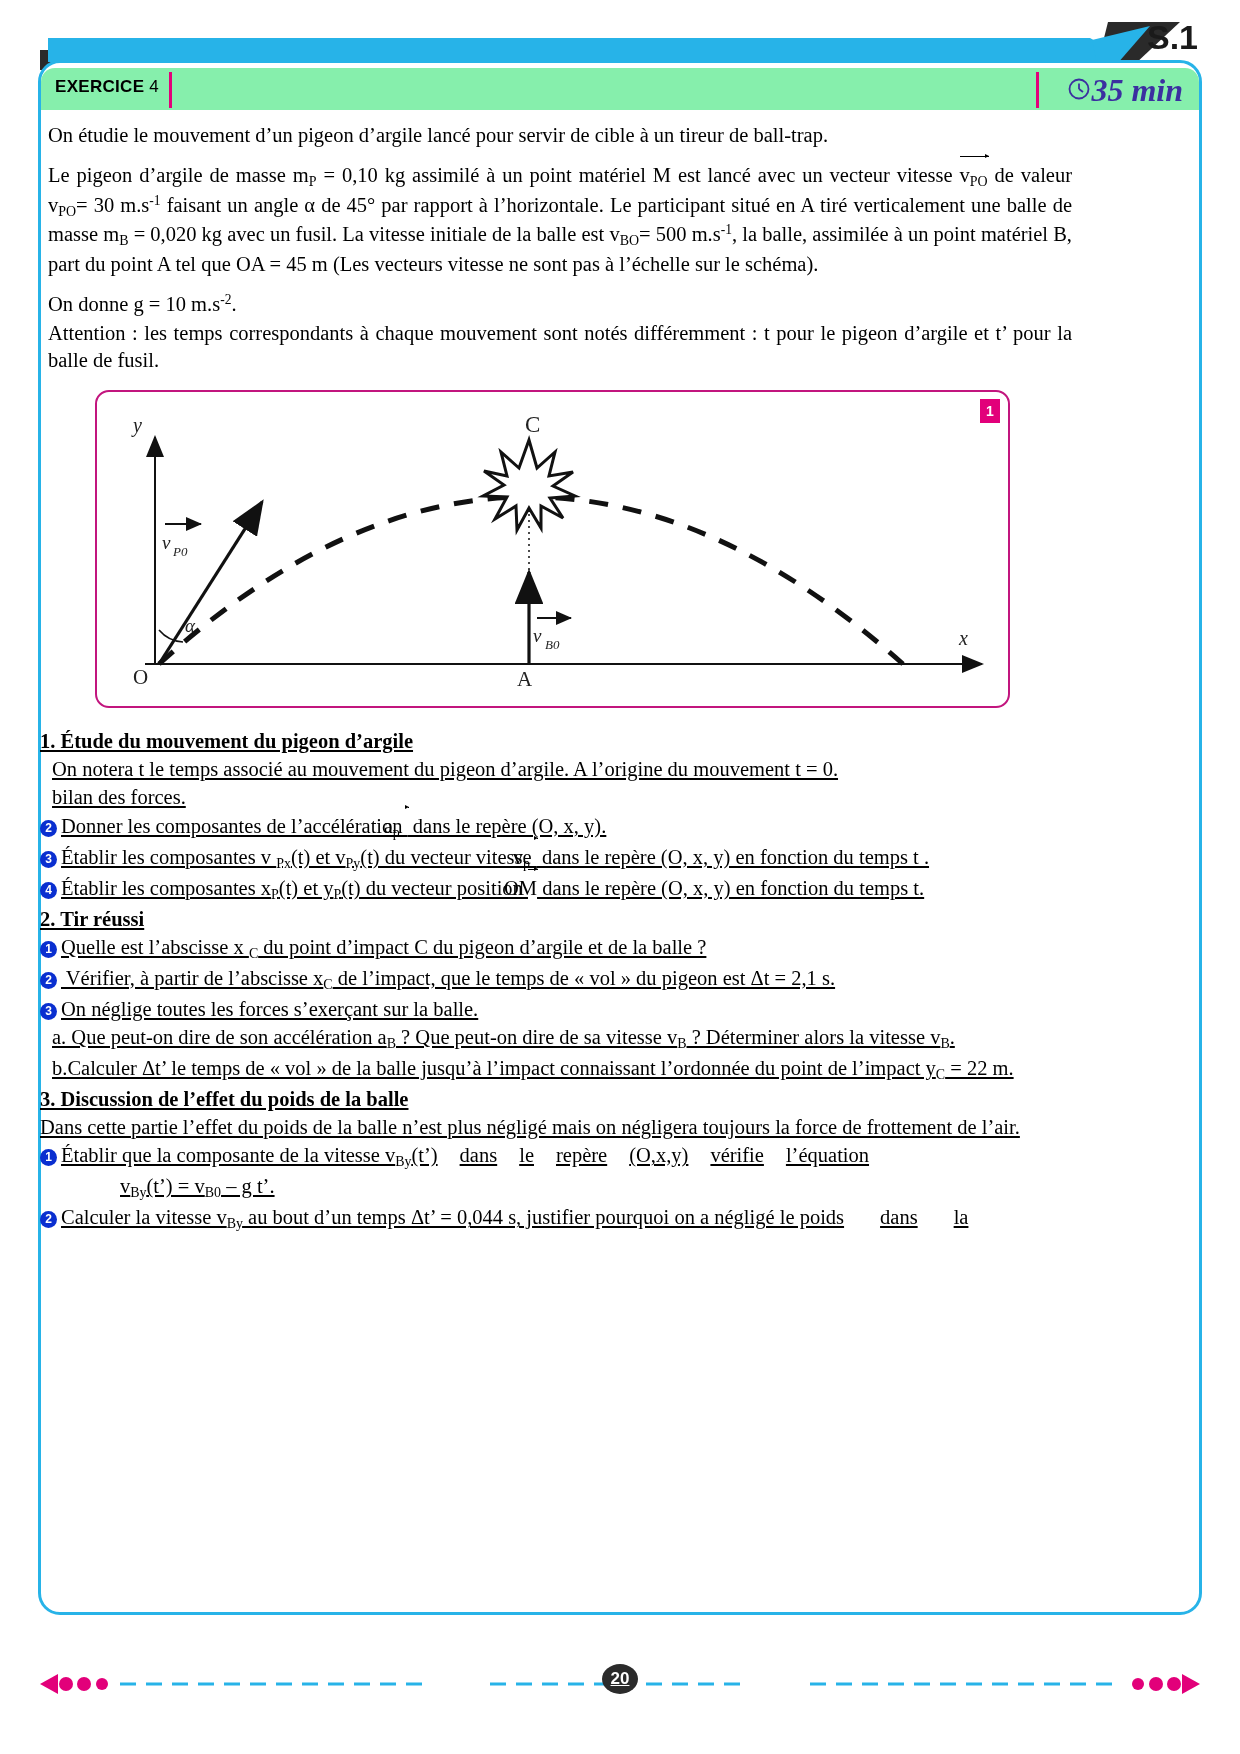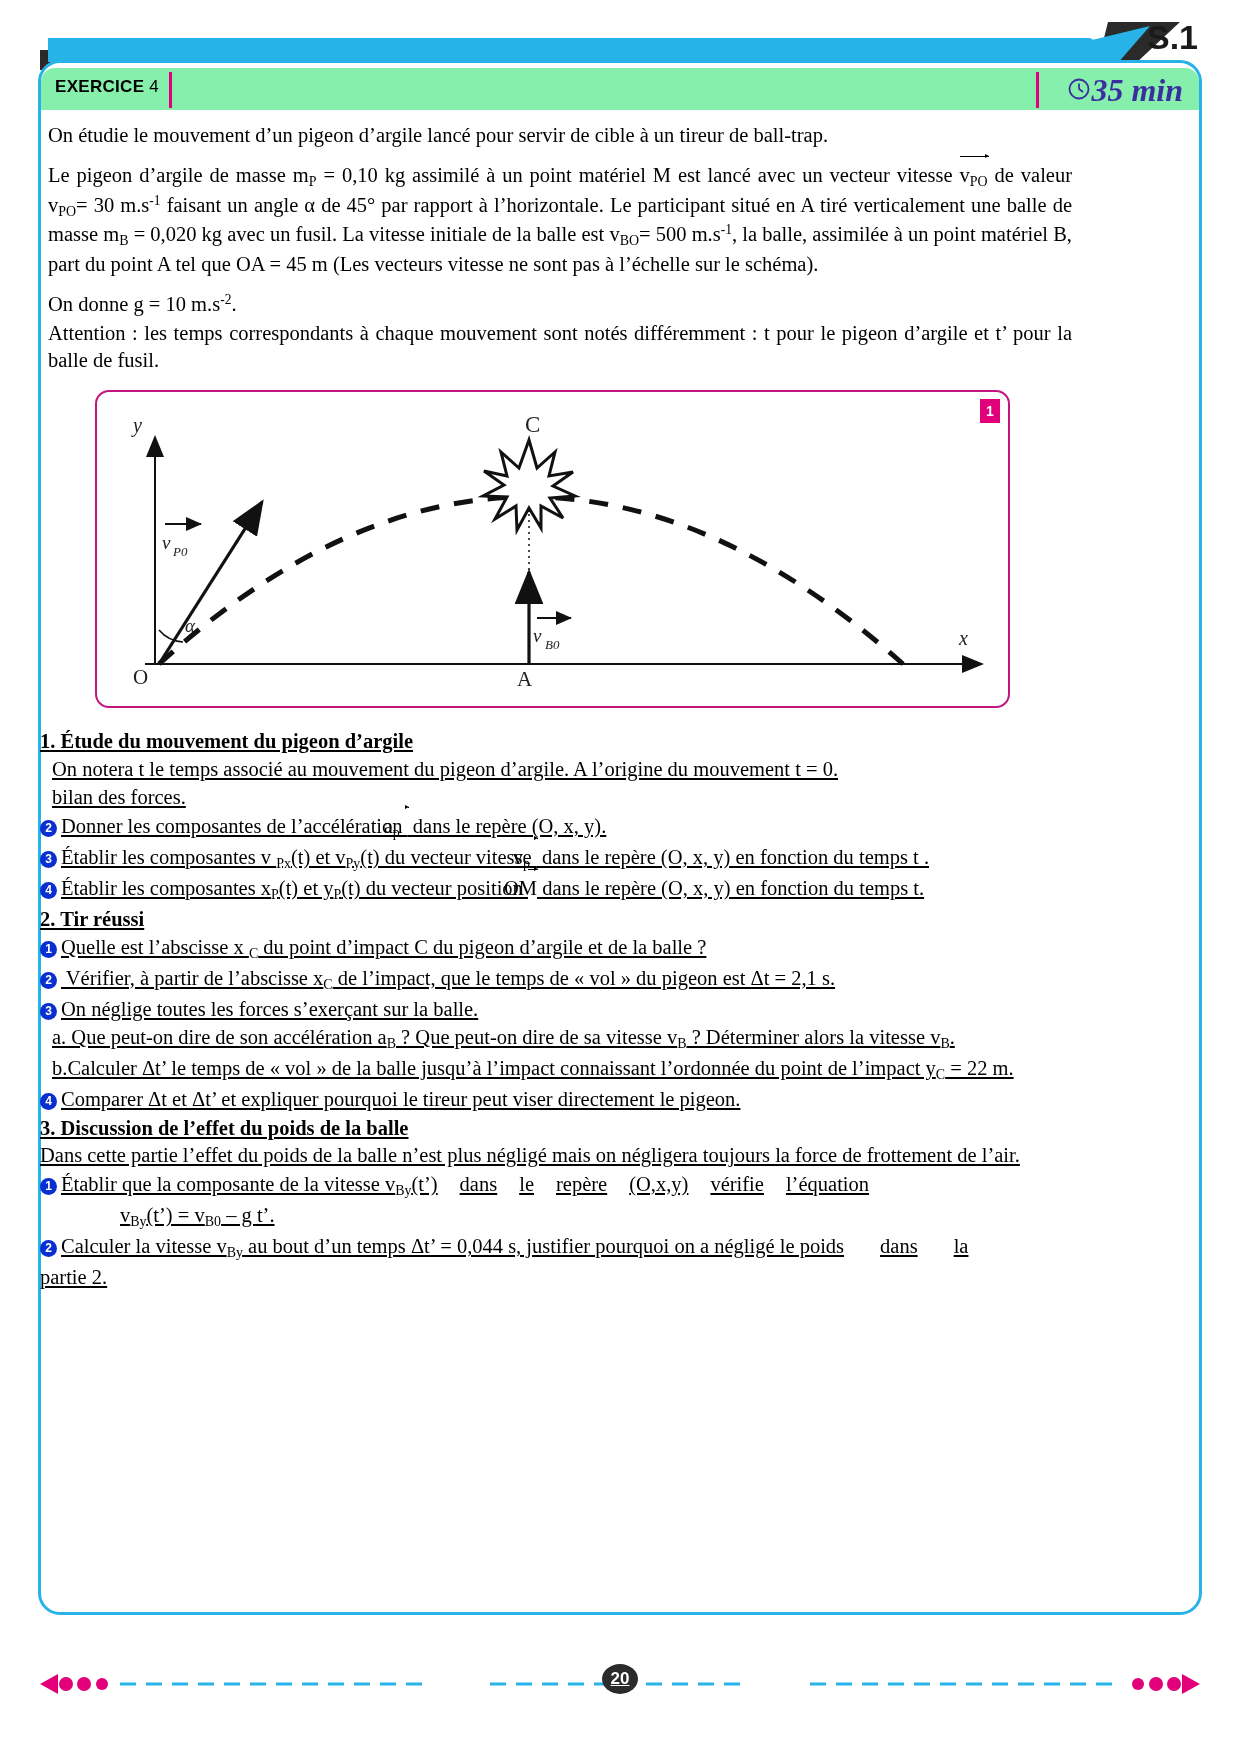--- a/index.html
+++ b/index.html
@@ -235,39 +235,35 @@
   </p>
 
   <p class="ln indent just">
     <span>a. Que peut-on dire de son accélération a</span><sub>B</sub><span> ? Que peut-on dire de sa vitesse v</span><sub>B</sub><span> ? Déterminer alors la vitesse v</span><sub>B</sub><span>.</span>
   </p>
 
   <p class="ln indent just">
     <span> b.Calculer Δt’ le temps de « vol » de la balle jusqu’à l’impact connaissant l’ordonnée du point de l’impact y</span><sub>C</sub><span> = 22 m.</span>
   </p>
 
-  <p class="q">
-    <span class="bul">4</span><span>Comparer Δt et Δt’ et expliquer pourquoi le tireur peut viser directement le pigeon.</span>
-  </p>
 
   <p class="h3">3. Discussion de l’effet du poids de la balle</p>
   <p class="ln">Dans cette partie l’effet du poids de la balle n’est plus négligé mais on négligera toujours la force de frottement de l’air.</p>
 
   <p class="q">
     <span class="bul">1</span><span>Établir que la composante de la vitesse   v</span><sub>By</sub><span>(t’)</span><span class="sp"></span><span>dans</span><span class="sp"></span><span>le</span><span class="sp"></span><span>repère</span><span class="sp"></span><span>(O,x,y)</span><span class="sp"></span><span>vérifie</span><span class="sp"></span><span>l’équation</span>
   </p>
 
   <p class="ln indent2" style="padding-left:80px;">
     <span>v</span><sub>By</sub><span>(t’) = v</span><sub>B0</sub><span> – g t’.</span>
   </p>
 
   <p class="q">
     <span class="bul">2</span><span>Calculer la vitesse v</span><sub>By</sub><span> au bout d’un temps Δt’ = 0,044 s, justifier pourquoi on a négligé le poids</span><span class="sp2"></span><span>dans</span><span class="sp2"></span><span>la</span>
   </p>
-  <p class="ln">partie 2.</p>
 </div>
 
 <div class="footer">
   <svg width="1240" height="60">
     <line x1="490" y1="29" x2="750" y2="29" stroke="#27b3e8" stroke-width="3" stroke-dasharray="16 10"></line>
     <line x1="120" y1="29" x2="430" y2="29" stroke="#27b3e8" stroke-width="3" stroke-dasharray="16 10"></line>
     <line x1="810" y1="29" x2="1120" y2="29" stroke="#27b3e8" stroke-width="3" stroke-dasharray="16 10"></line>
     <g fill="#e2007a">
       <polygon points="40,29 58,19 58,39"></polygon>
         <circle cx="66" cy="29" r="7"></circle>

